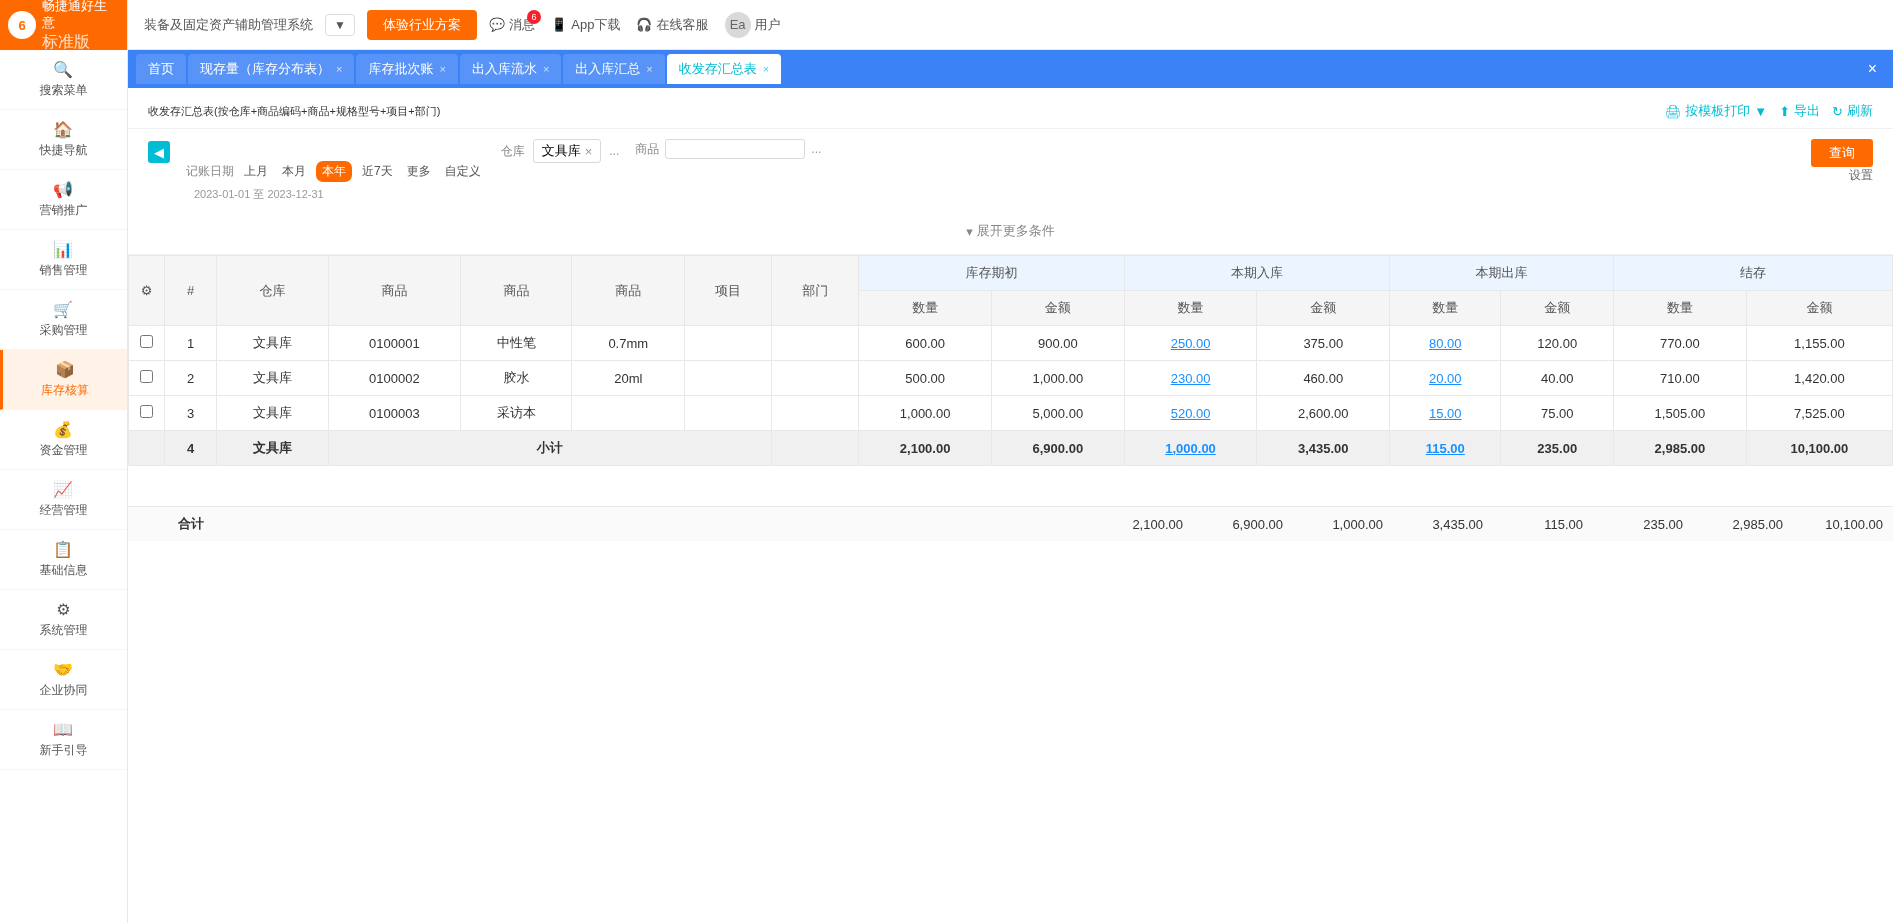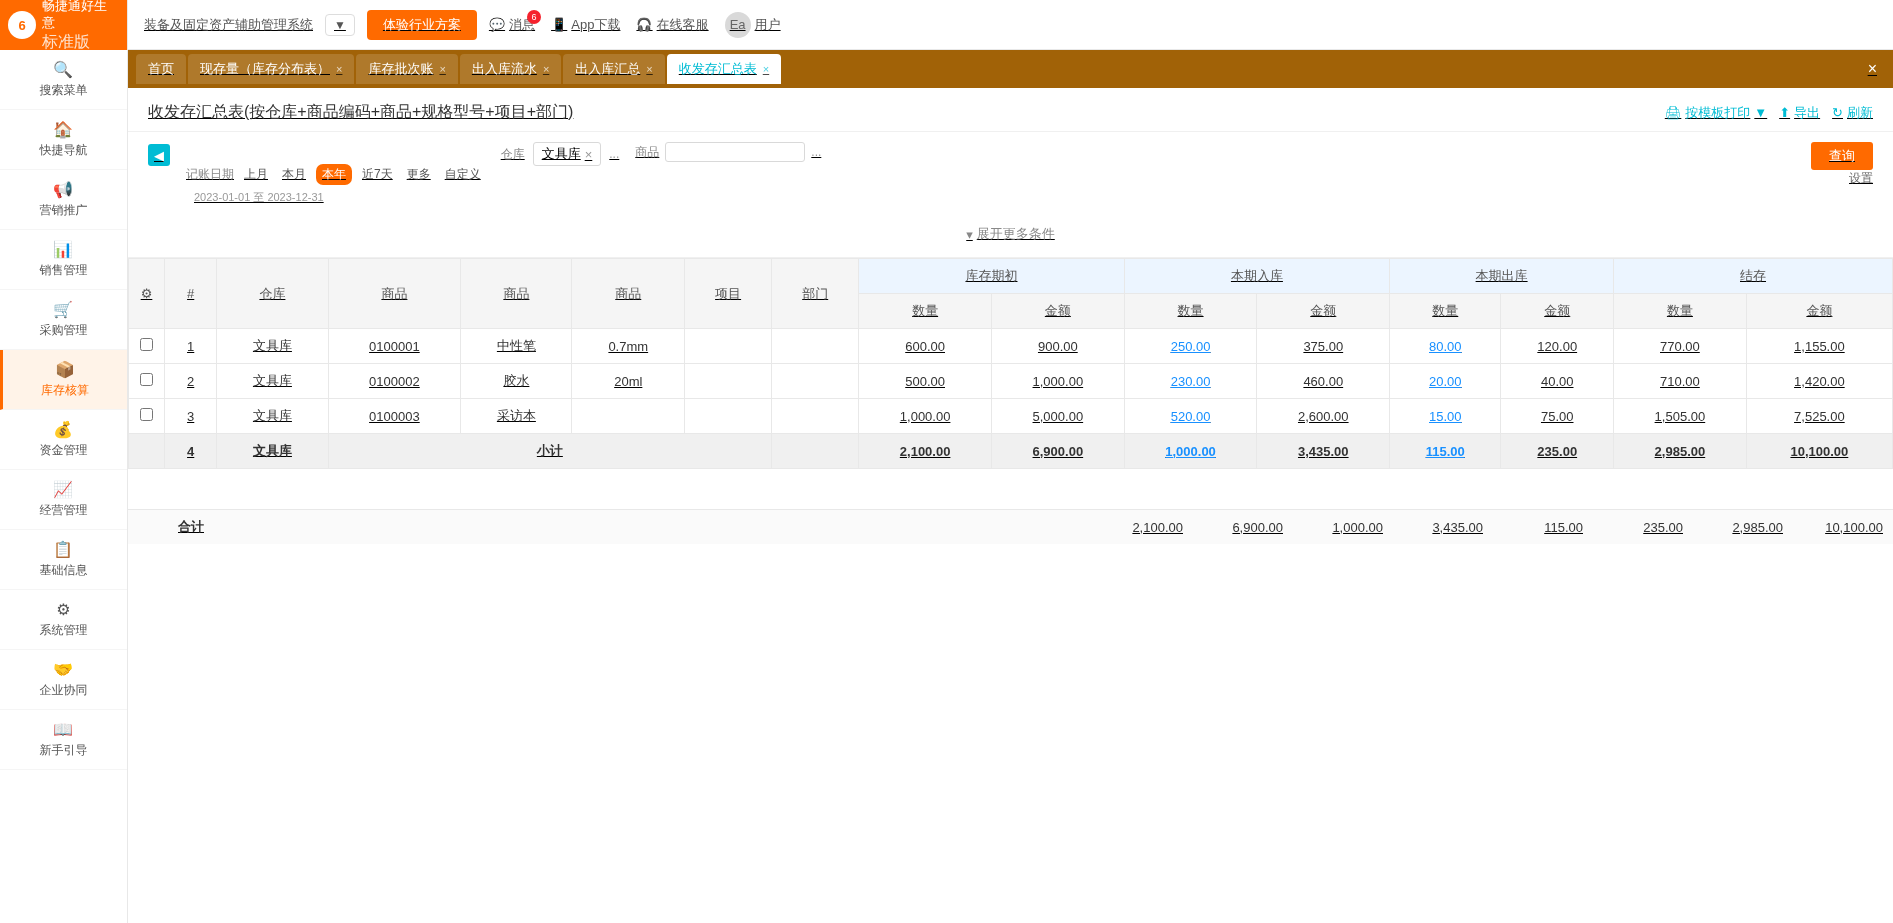--- a/index.html
+++ b/index.html
@@ -54,21 +54,20 @@
     .sidebar-nav-item.active { background: #fff3e8; color: #ff6a00; border-left: 3px solid #ff6a00; }
     .sidebar-nav-item .nav-icon { font-size: 16px; margin-bottom: 3px; }
     .sidebar-nav-item .nav-label { font-size: 12px; text-align: center; }
 
     
     .main-area {
       flex: 1;
       display: flex;
       flex-direction: column;
       overflow: hidden;
-      text-decoration: underline;
     }
 
     
     .topbar {
       height: 50px;
       background: #fff;
       display: flex;
       align-items: center;
       padding: 0 16px;
       border-bottom: 1px solid #e8e8e8;
@@ -128,21 +127,21 @@
       border-radius: 50%;
       display: flex;
       align-items: center;
       justify-content: center;
       font-size: 11px;
       color: #666;
     }
 
     
     .tab-bar {
-      background: #a16207;
+      background: #3b82f6;
       display: flex;
       align-items: center;
       padding: 0 8px;
       height: 38px;
       gap: 2px;
     }
     .tab-item {
       display: flex;
       align-items: center;
       gap: 6px;
@@ -179,21 +178,21 @@
 
     
     .page-header {
       padding: 14px 20px 8px;
       border-bottom: 1px solid #f0f0f0;
       display: flex;
       align-items: center;
       justify-content: space-between;
     }
     .page-title-text {
-      font-size: 16px;
+      font-size: 11px;
       font-weight: 500;
       color: #333;
     }
     .page-header-actions {
       display: flex;
       align-items: center;
       gap: 12px;
     }
     .header-action-btn {
       display: flex;

